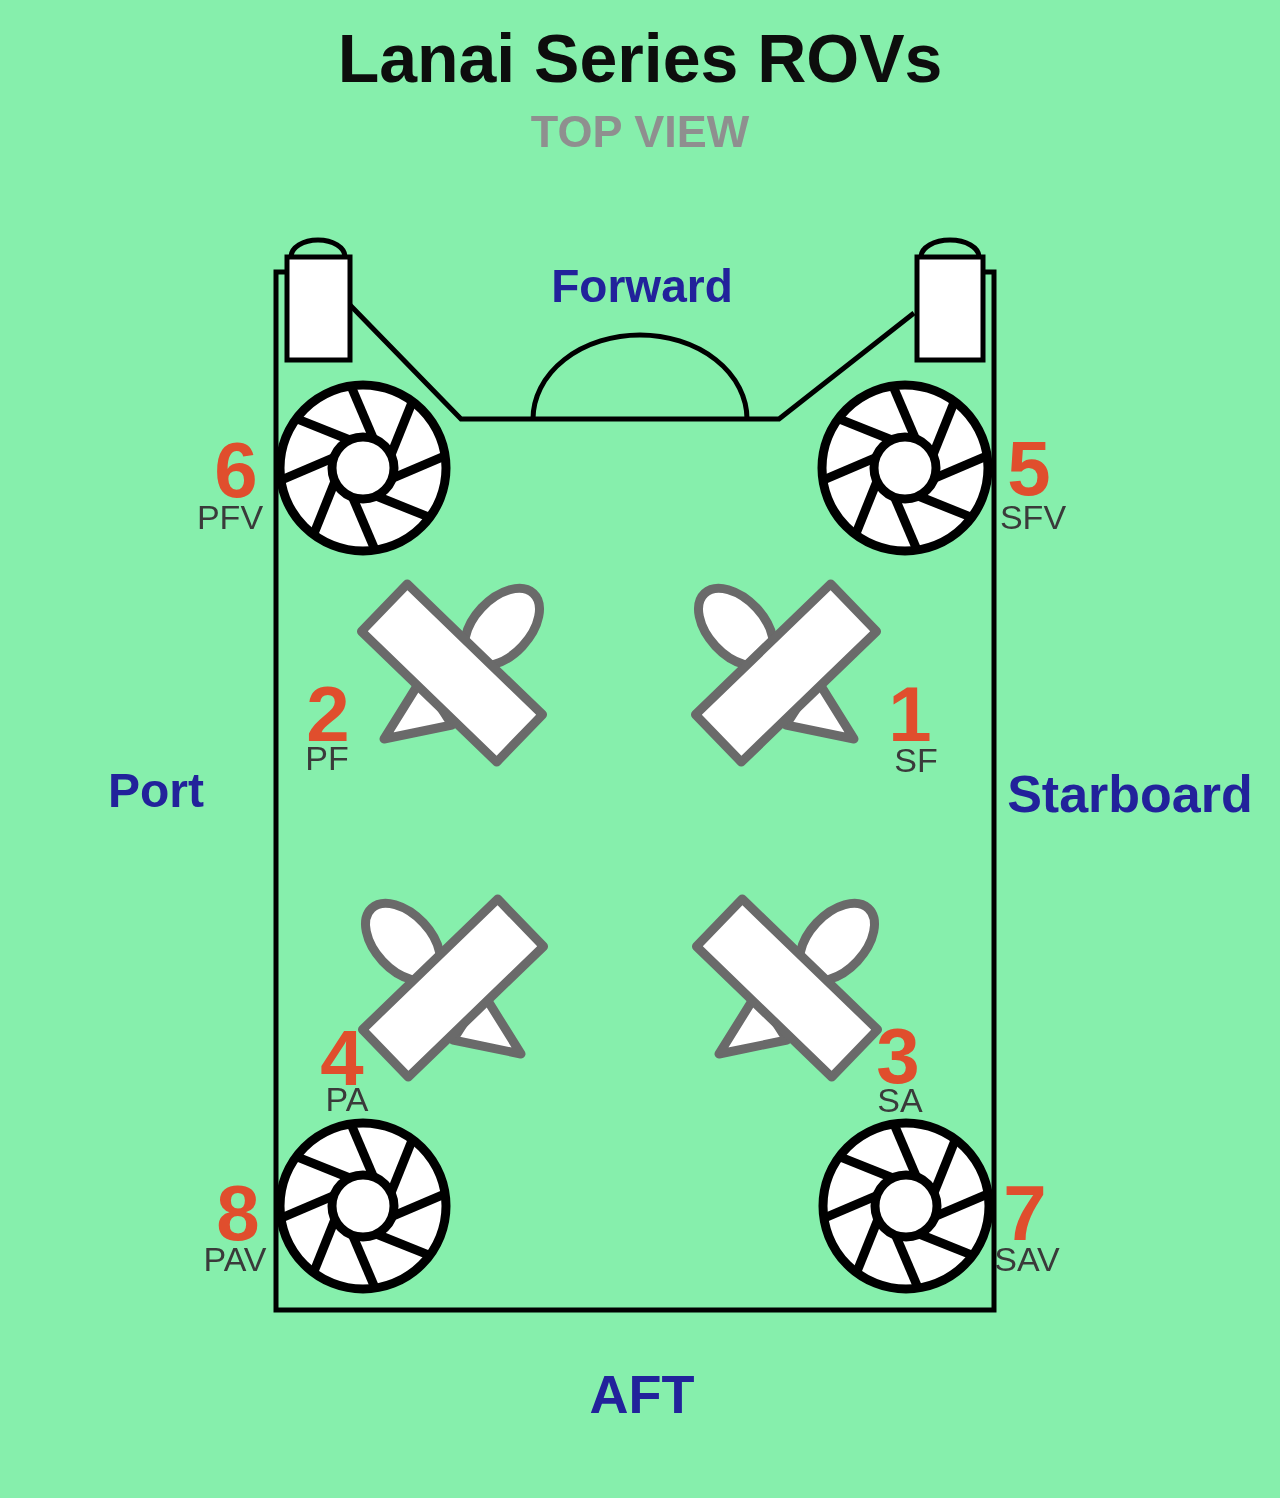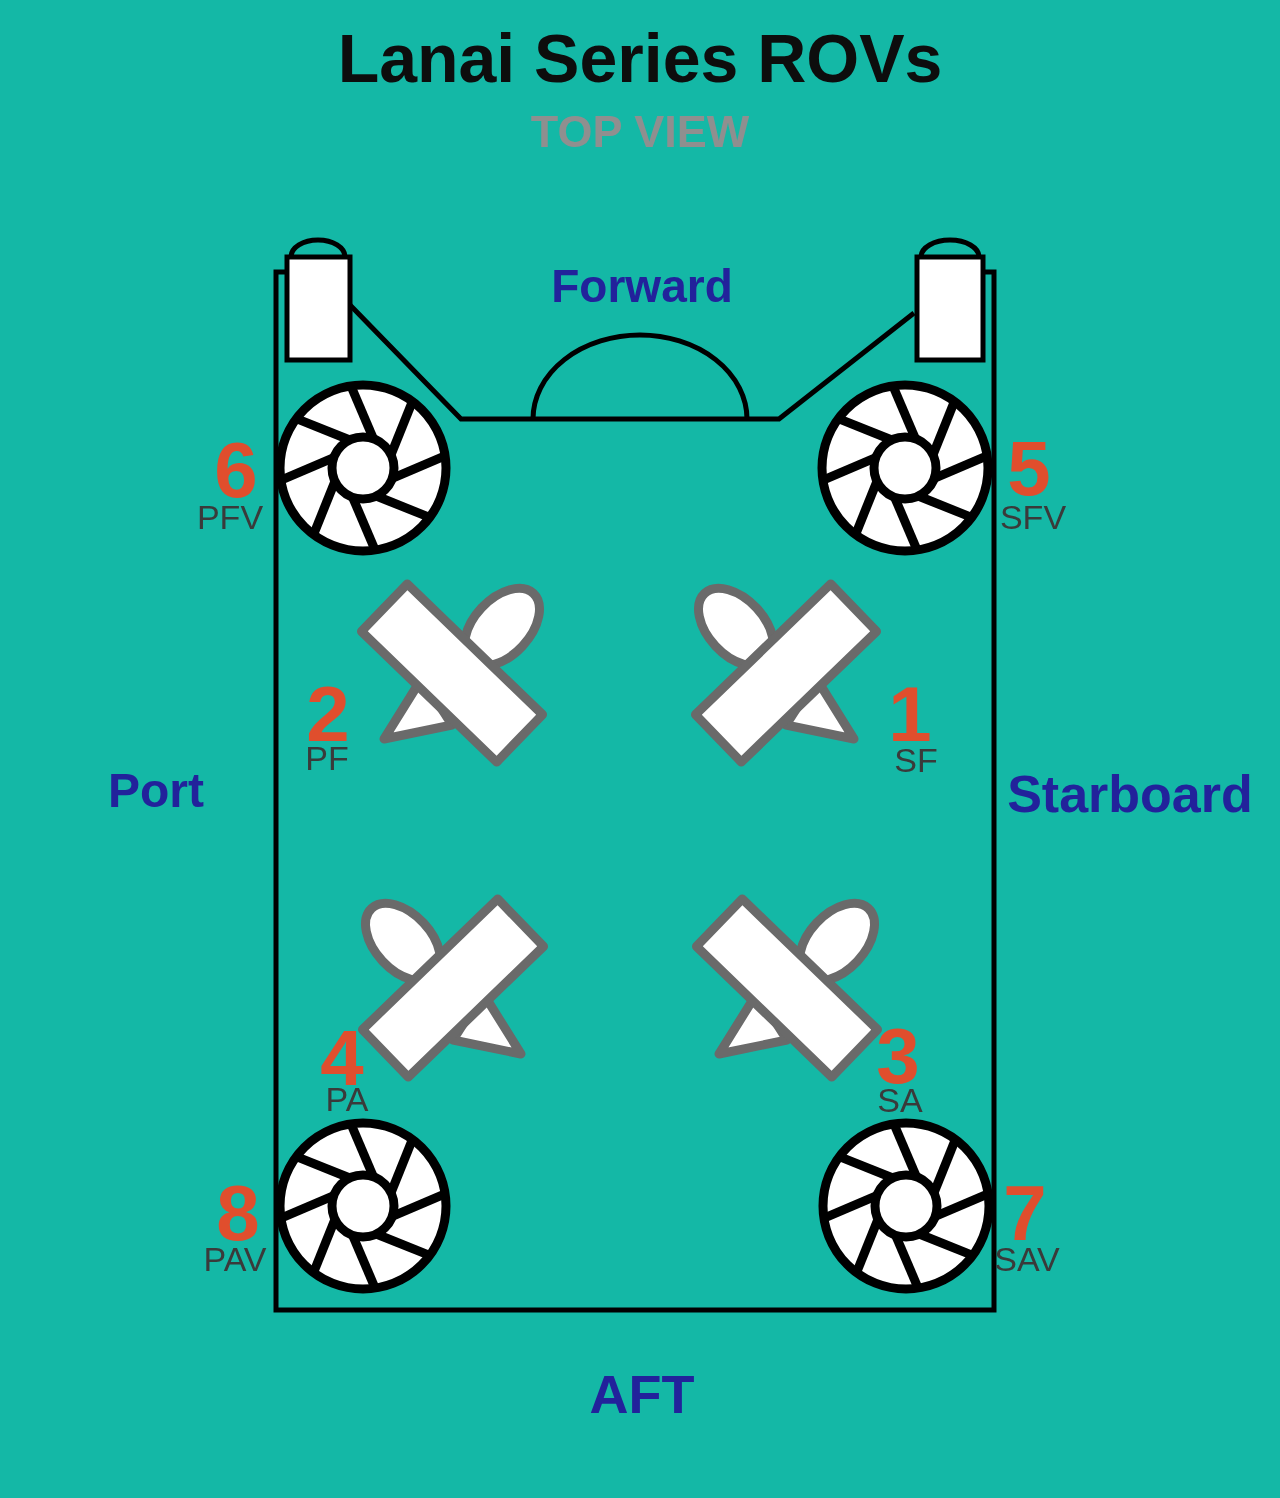--- a/index.html
+++ b/index.html
@@ -1,19 +1,19 @@
 <!DOCTYPE html>
 <html><head>
 <meta charset="utf-8">
 <style>
   html,body{margin:0;padding:0;background:#ffffff;}
   .page{
     position:relative;
     width:1280px;height:1498px;
-    background:#14b8a6;
+    background:#86efac;
     font-family:"Liberation Sans",sans-serif;
     overflow:hidden;
   }
   svg{position:absolute;left:0;top:0;}
   text{font-family:"Liberation Sans",sans-serif;}
   .title-text{font-size:68px;font-weight:bold;fill:#0d0d0d;}
   .subtitle-text{font-size:45px;font-weight:bold;fill:#8f8f8f;}
   .dir-text{font-weight:bold;fill:#22229b;}
   .num-text{font-size:78px;font-weight:bold;fill:#e04e2d;}
   .code-text{font-size:34px;font-weight:normal;fill:#3a3a3a;}

